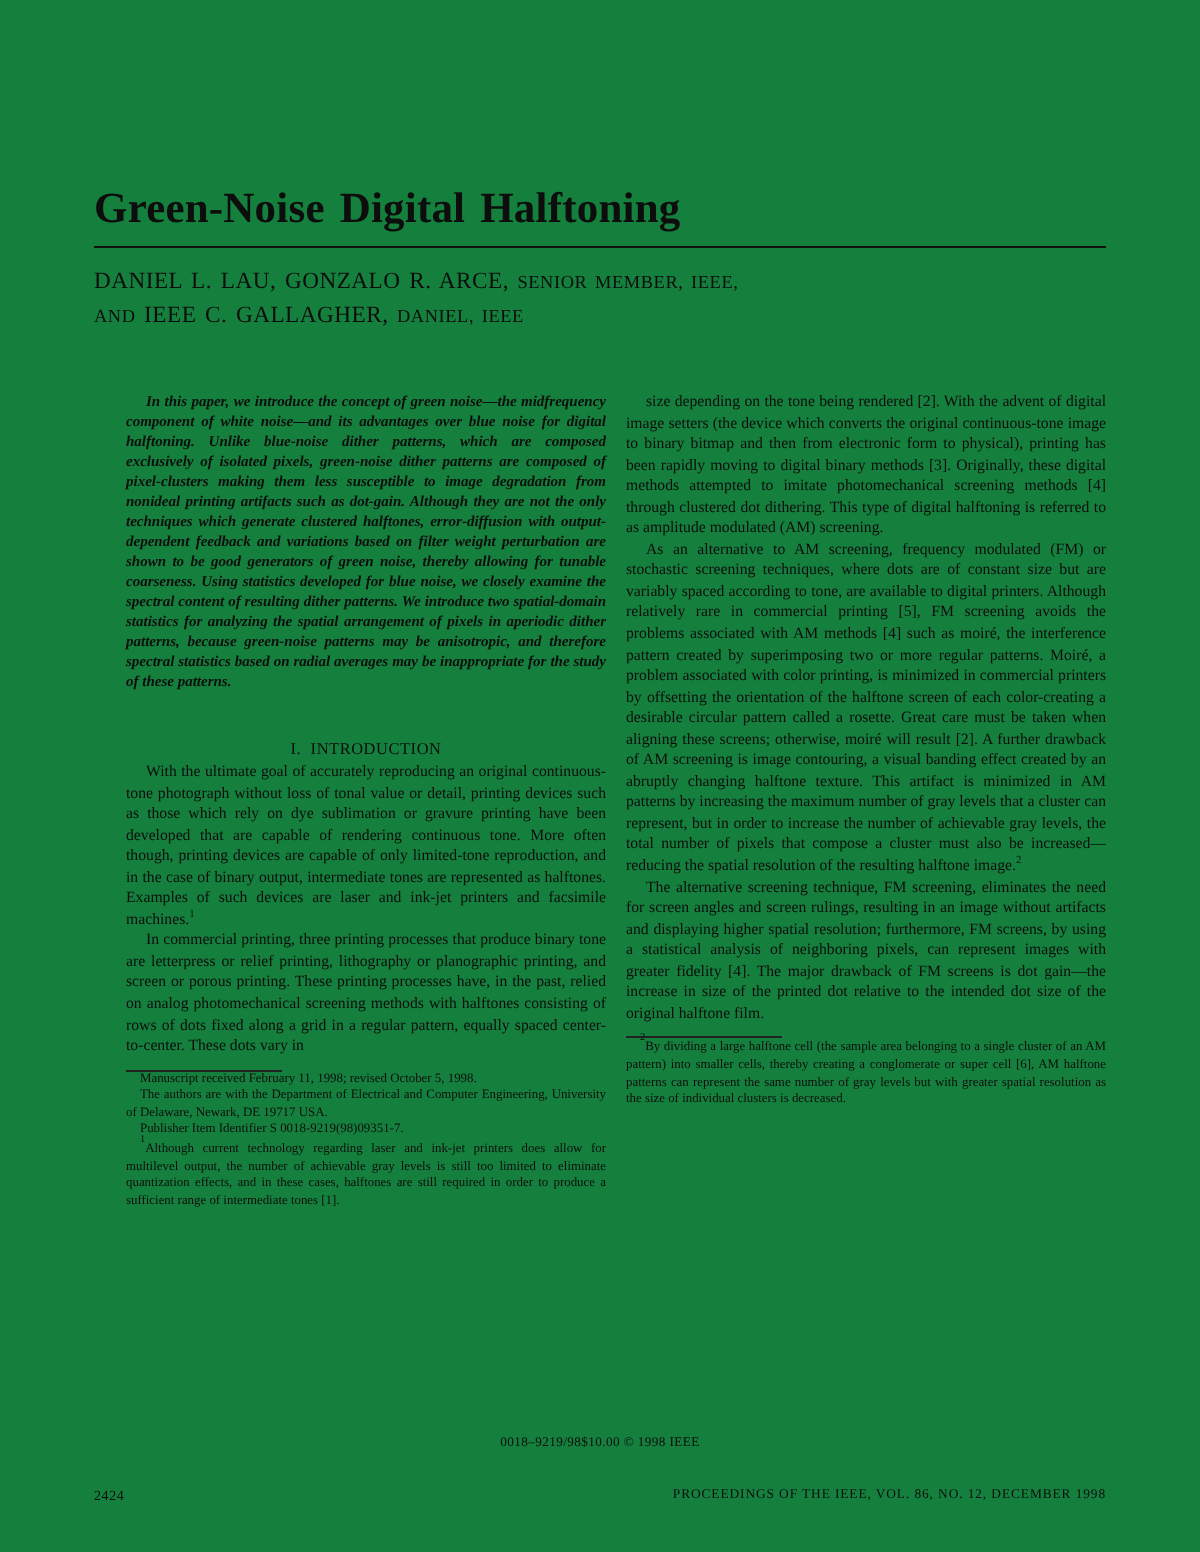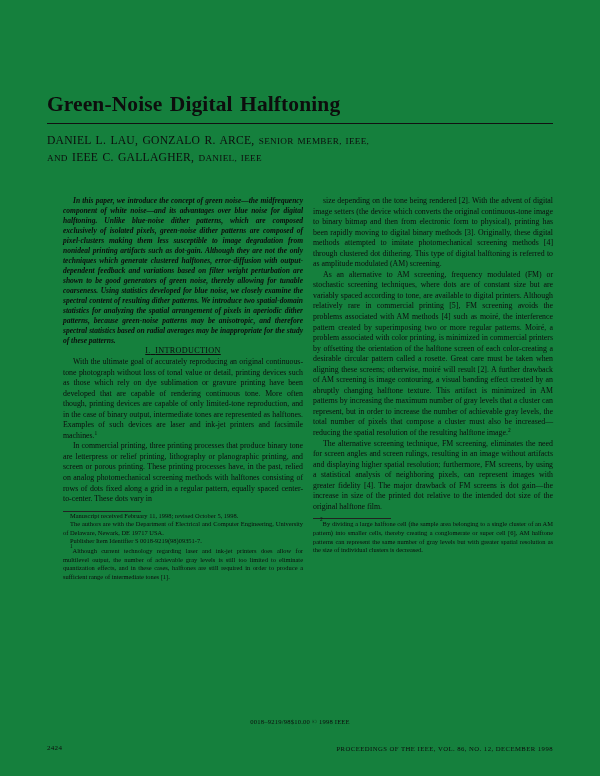--- a/index.html
+++ b/index.html
@@ -100,26 +100,25 @@
     text-indent: 10px;
     font-style: italic;
     font-weight: bold;
   }
   p.kw .kwlead {
     font-weight: bold;
     font-style: italic;
   }
 
   h2.sect {
-    margin: 0 0 2px 0;
+    margin: 24px 0 2px 0;
     font-size: 8.2px;
     font-weight: normal;
     text-align: center;
     letter-spacing: 0.3px;
-    text-decoration: underline;
   }
   h2.sect .sc { font-size: 8.2px; }
   h2.sect .num { font-size: 8.2px; }
 
   
   .fn-rule {
     margin-top: 6px;
     width: 78px;
     border-top: 0.8px solid #222;
     height: 0;
@@ -155,21 +154,21 @@
     font-size: 6.6px;
     letter-spacing: 0.2px;
   }
   .footer-row {
     position: absolute;
     left: 47px;
     top: 744px;
     width: 506px;
     display: flex;
     justify-content: space-between;
-    align-items: center;
+    align-items: flex-start;
   }
   .pagenum {
     font-size: 7px;
     letter-spacing: 0.3px;
   }
   .journal {
     font-size: 6.7px;
     letter-spacing: 0.45px;
   }
 </style>

